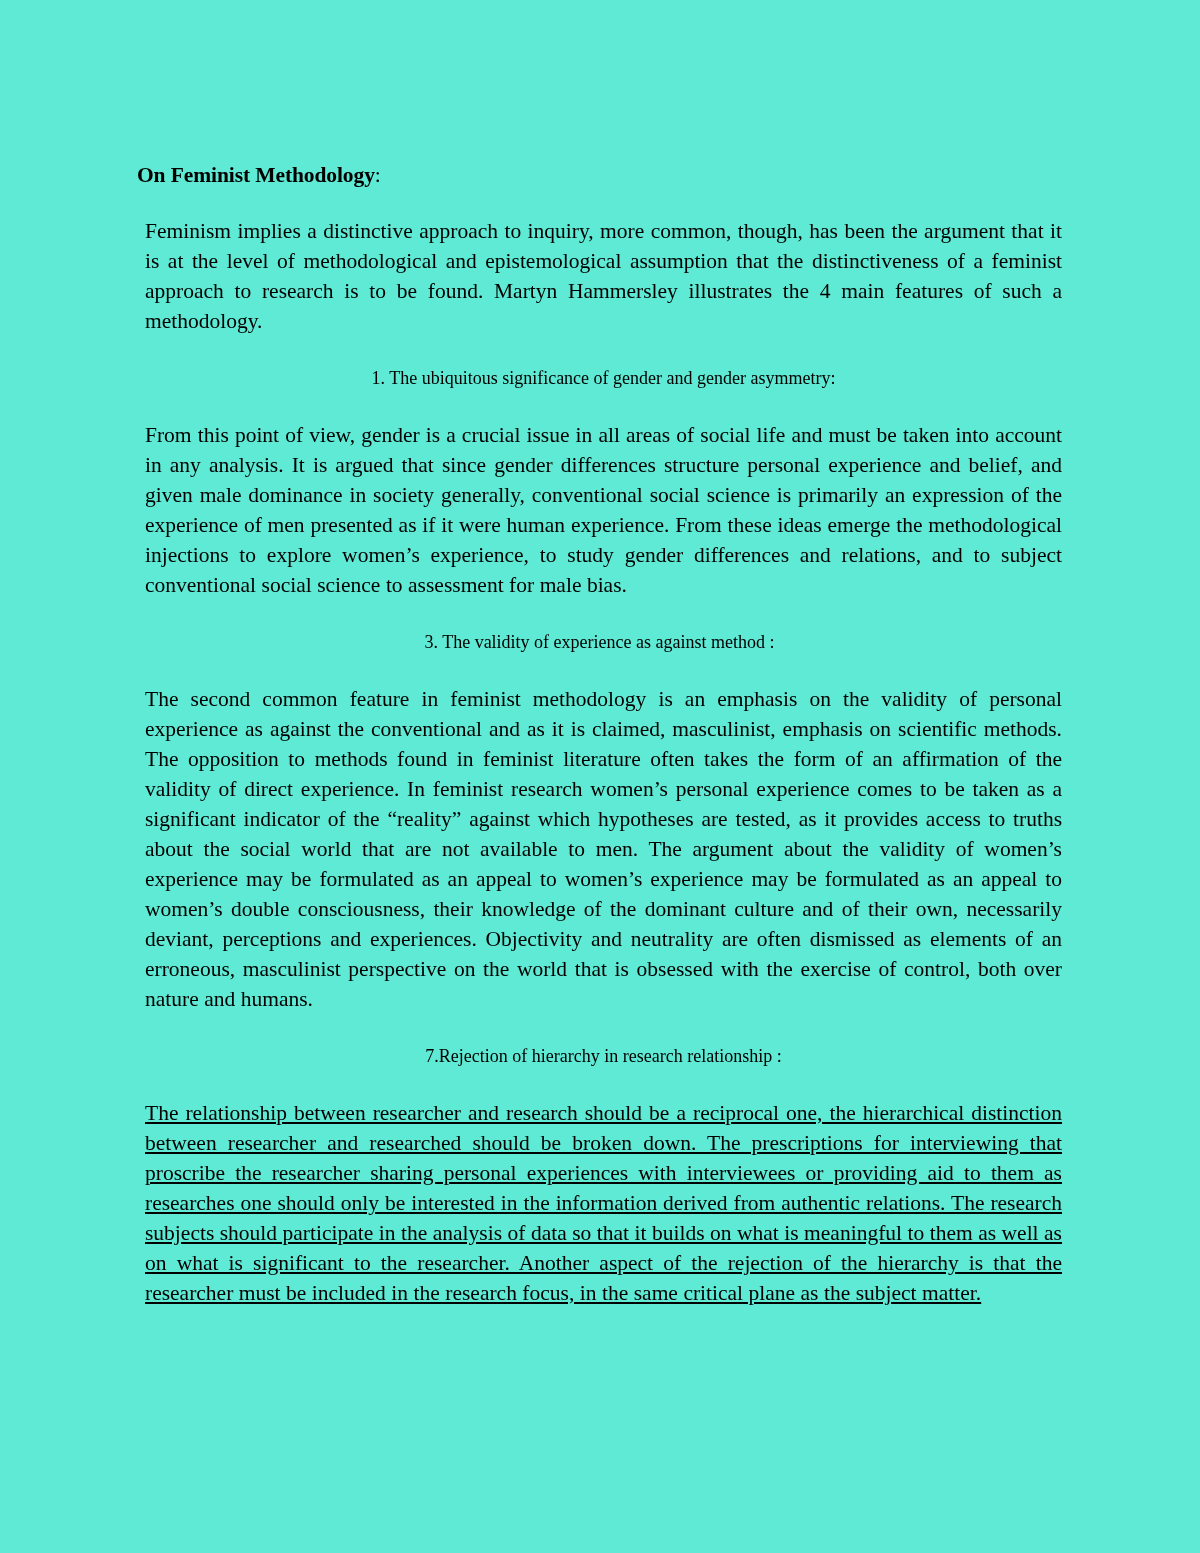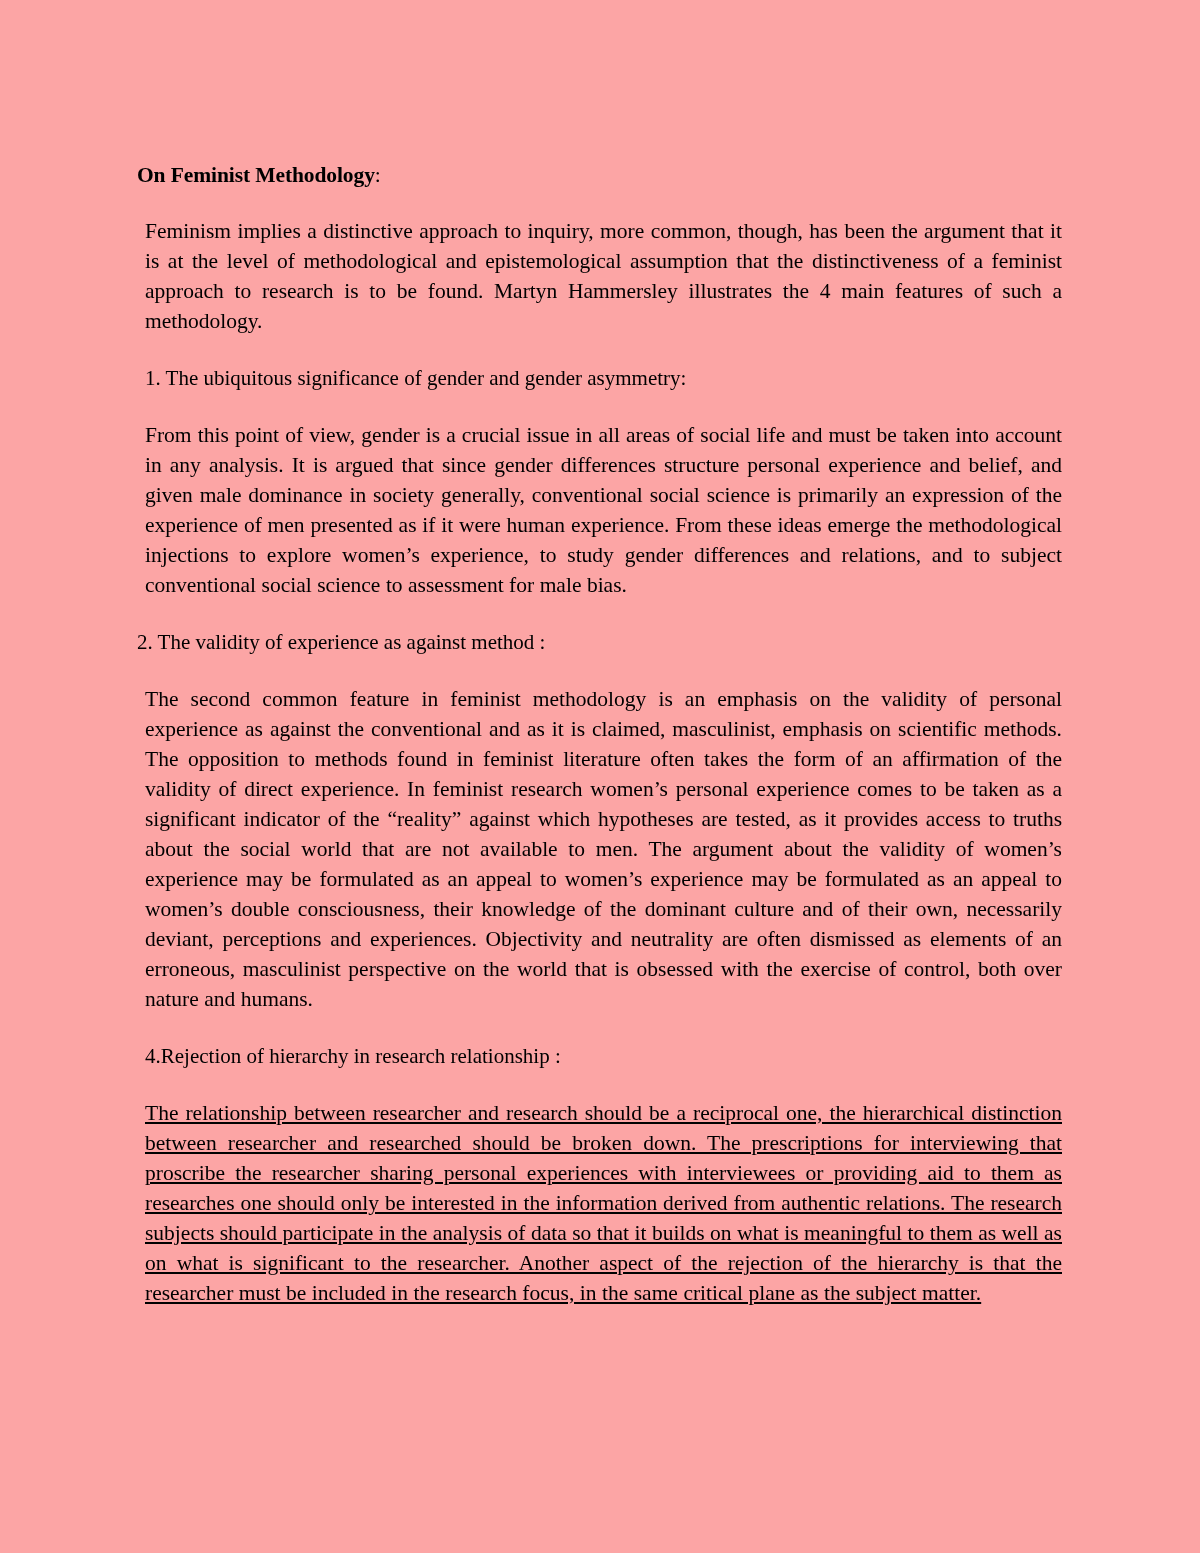--- a/index.html
+++ b/index.html
@@ -9,21 +9,21 @@
     background: #ffffff;
   }
   body {
     font-family: "Liberation Serif", "DejaVu Serif", serif;
     color: #000000;
   }
   .page {
     position: relative;
     width: 1200px;
     height: 1553px;
-    background: #fca5a5;
+    background: #5eead4;
     box-sizing: border-box;
     overflow: hidden;
   }
   .content {
     position: absolute;
     left: 137px;
     top: 160px;
     width: 925px;
   }
   .doc-heading {
@@ -46,24 +46,24 @@
     margin: 0 0 27px 8px;
     text-align: justify;
     text-justify: inter-word;
     word-spacing: 0.1px;
   }
   p.body-para:last-child {
     margin-bottom: 0;
     text-decoration: underline;
   }
   p.section-heading {
-    font-size: 21px;
+    font-size: 18px;
     line-height: 30px;
     margin: 0 0 27px 0;
-    text-align: left;
+    text-align: center;
     white-space: pre;
   }
   p.section-heading.indented {
     padding-left: 8px;
   }
   p.section-heading.flush {
     padding-left: 0;
   }
 </style>
 </head>
@@ -72,20 +72,20 @@
 <div class="page">
   <div class="content">
 
     <div class="doc-heading"><span class="bold-part">On Feminist Methodology</span><span class="colon-part">:</span></div>
 
     <p class="body-para">Feminism implies a distinctive approach to inquiry, more common, though, has been the argument that it is at the level of methodological and epistemological assumption that the distinctiveness of a feminist approach to research is to be found. Martyn Hammersley illustrates the 4 main features of such a methodology.</p>
 
     <p class="section-heading indented">1. The ubiquitous significance of gender and gender asymmetry:</p>
     <p class="body-para">From this point of view, gender is a crucial issue in all areas of social life and must be taken into account in any analysis. It is argued that since gender differences structure personal experience and belief, and given male dominance in society generally, conventional social science is primarily an expression of the experience of men presented as if it were human experience. From these ideas emerge the methodological injections to explore women’s experience, to study gender differences and relations, and to subject conventional social science to assessment for male bias.</p>
 
-    <p class="section-heading flush">2. The validity of experience as against method :</p>
+    <p class="section-heading flush">3. The validity of experience as against method :</p>
     <p class="body-para">The second common feature in feminist methodology is an emphasis on the validity of personal experience as against the conventional and as it is claimed, masculinist, emphasis on scientific methods. The opposition to methods found in feminist literature often takes the form of an affirmation of the validity of direct experience. In feminist research women’s personal experience comes to be taken as a significant indicator of the “reality” against which hypotheses are tested, as it provides access to truths about the social world that are not available to men.  The argument about the validity of women’s experience may be formulated as an appeal to women’s experience may be formulated as an appeal to women’s double consciousness, their knowledge of the dominant culture and of their own, necessarily deviant, perceptions and experiences. Objectivity and neutrality are often dismissed as elements of an erroneous, masculinist perspective on the world that is obsessed with the exercise of control, both over nature and humans.</p>
 
-    <p class="section-heading indented">4.Rejection of hierarchy in research relationship :</p>
+    <p class="section-heading indented">7.Rejection of hierarchy in research relationship :</p>
     <p class="body-para">The relationship between researcher and research should be a reciprocal one, the hierarchical distinction between researcher and researched should be broken down. The prescriptions for interviewing that proscribe the researcher sharing personal experiences with interviewees or providing aid to them as researches one should only be interested in the information derived from authentic relations. The research subjects should participate in the analysis of data so that it builds on what is meaningful to them as well as on what is significant to the researcher. Another aspect of the rejection of the hierarchy is that the researcher must be included in the research focus, in the same critical plane as the subject matter.</p>
 
   </div>
 </div>
 
 </body></html>

